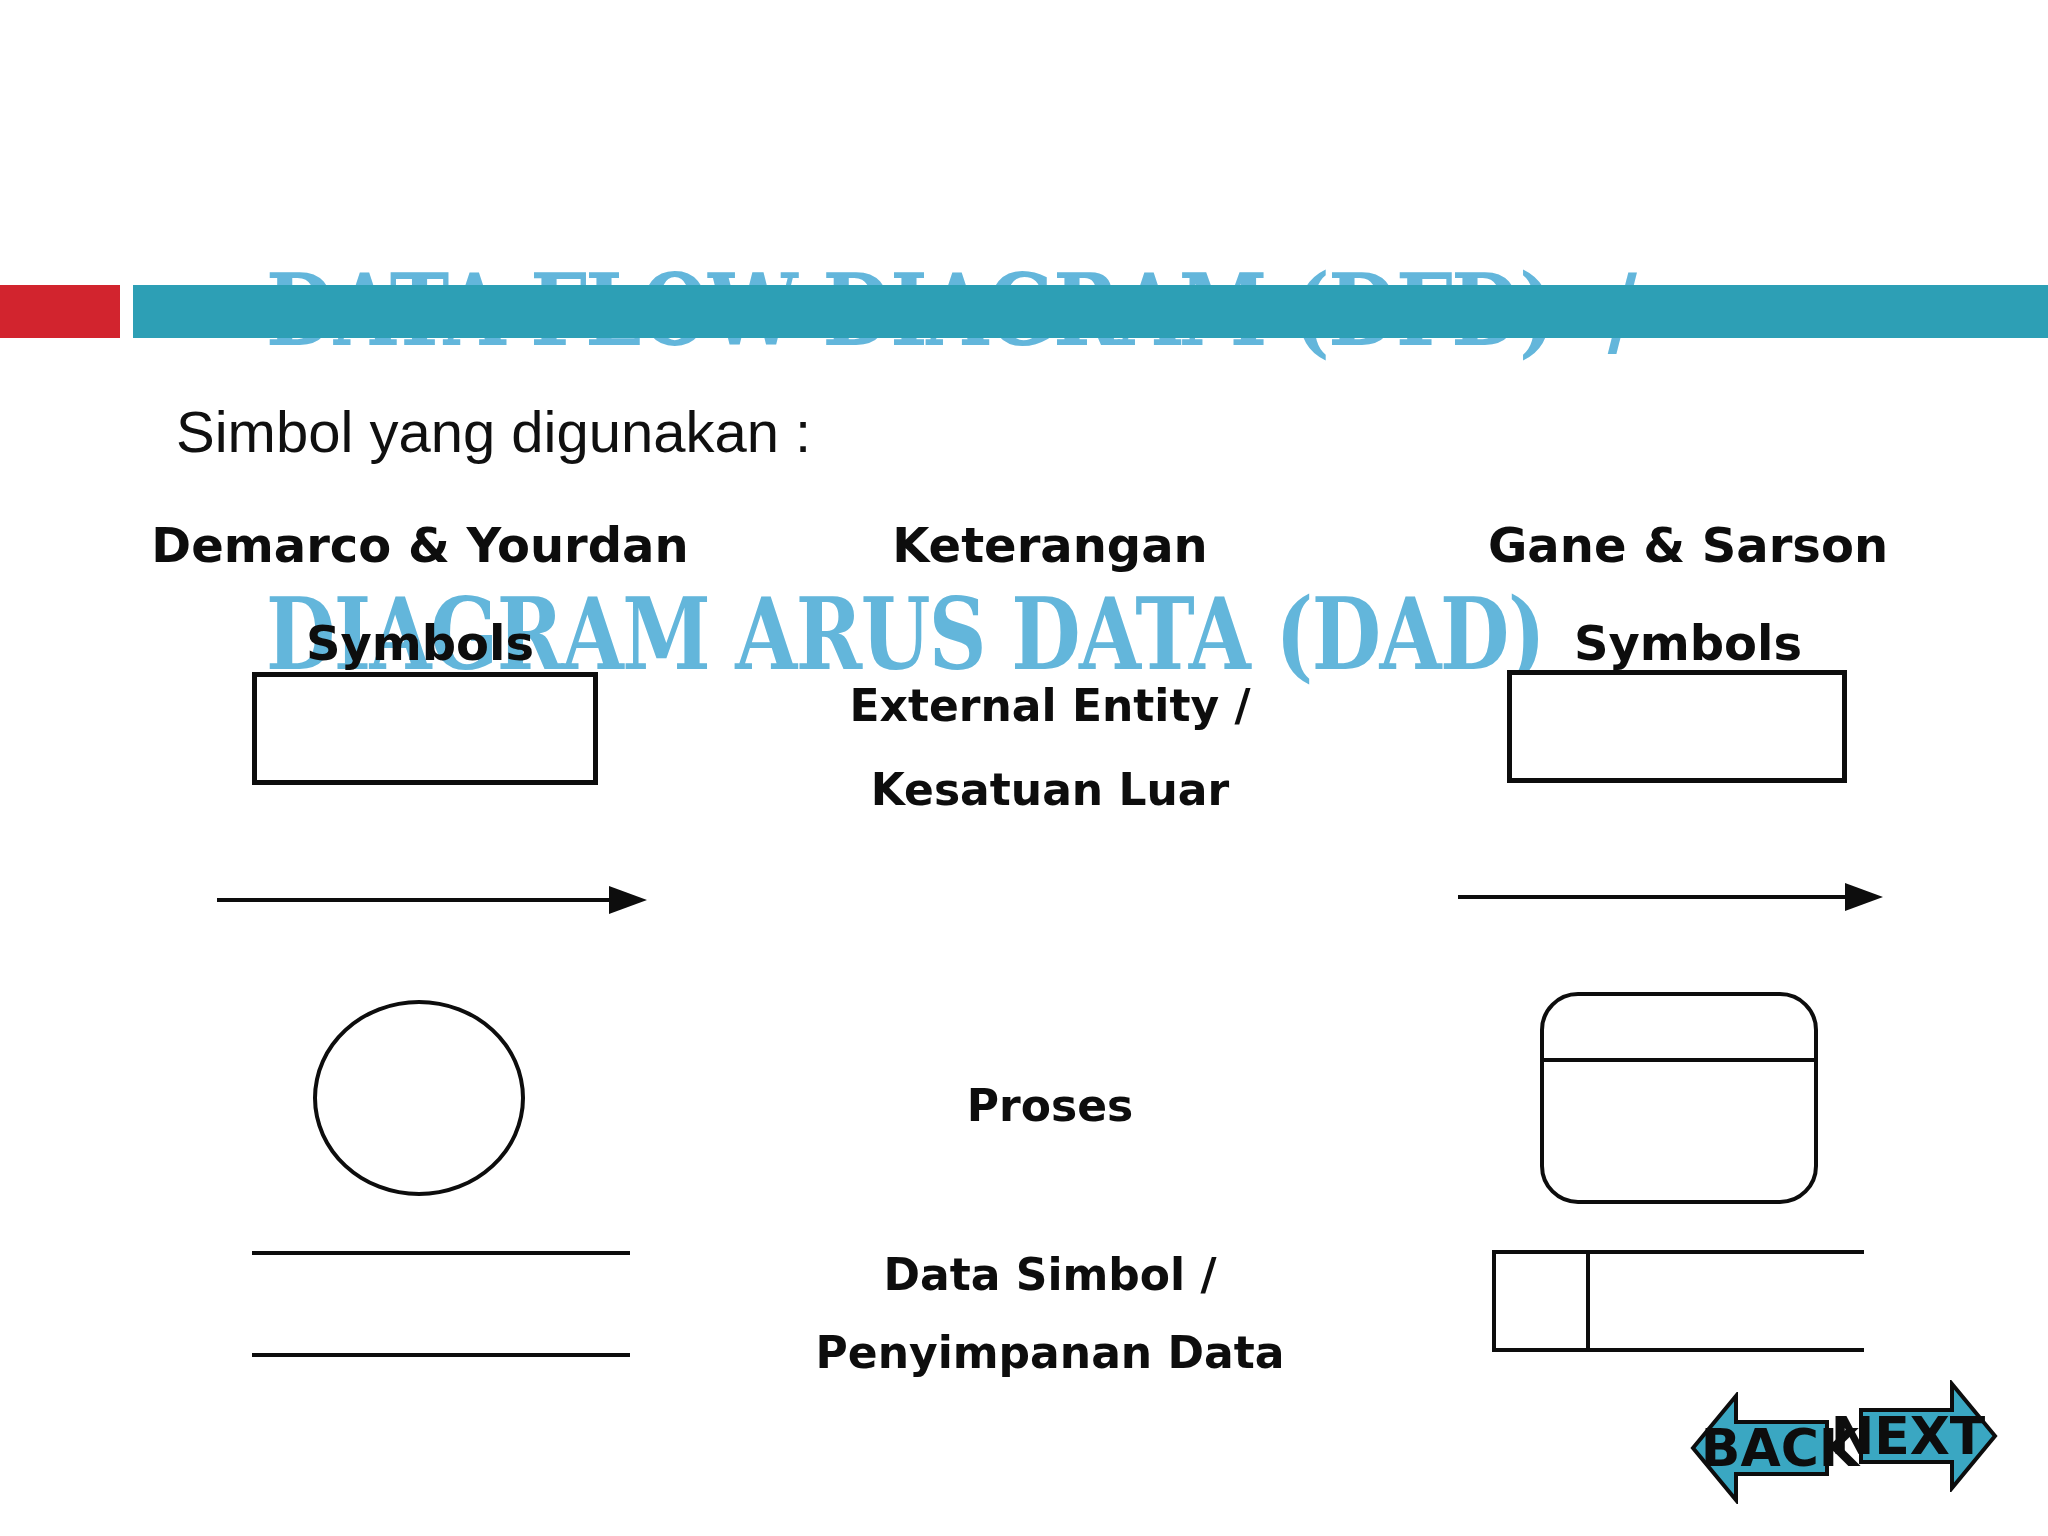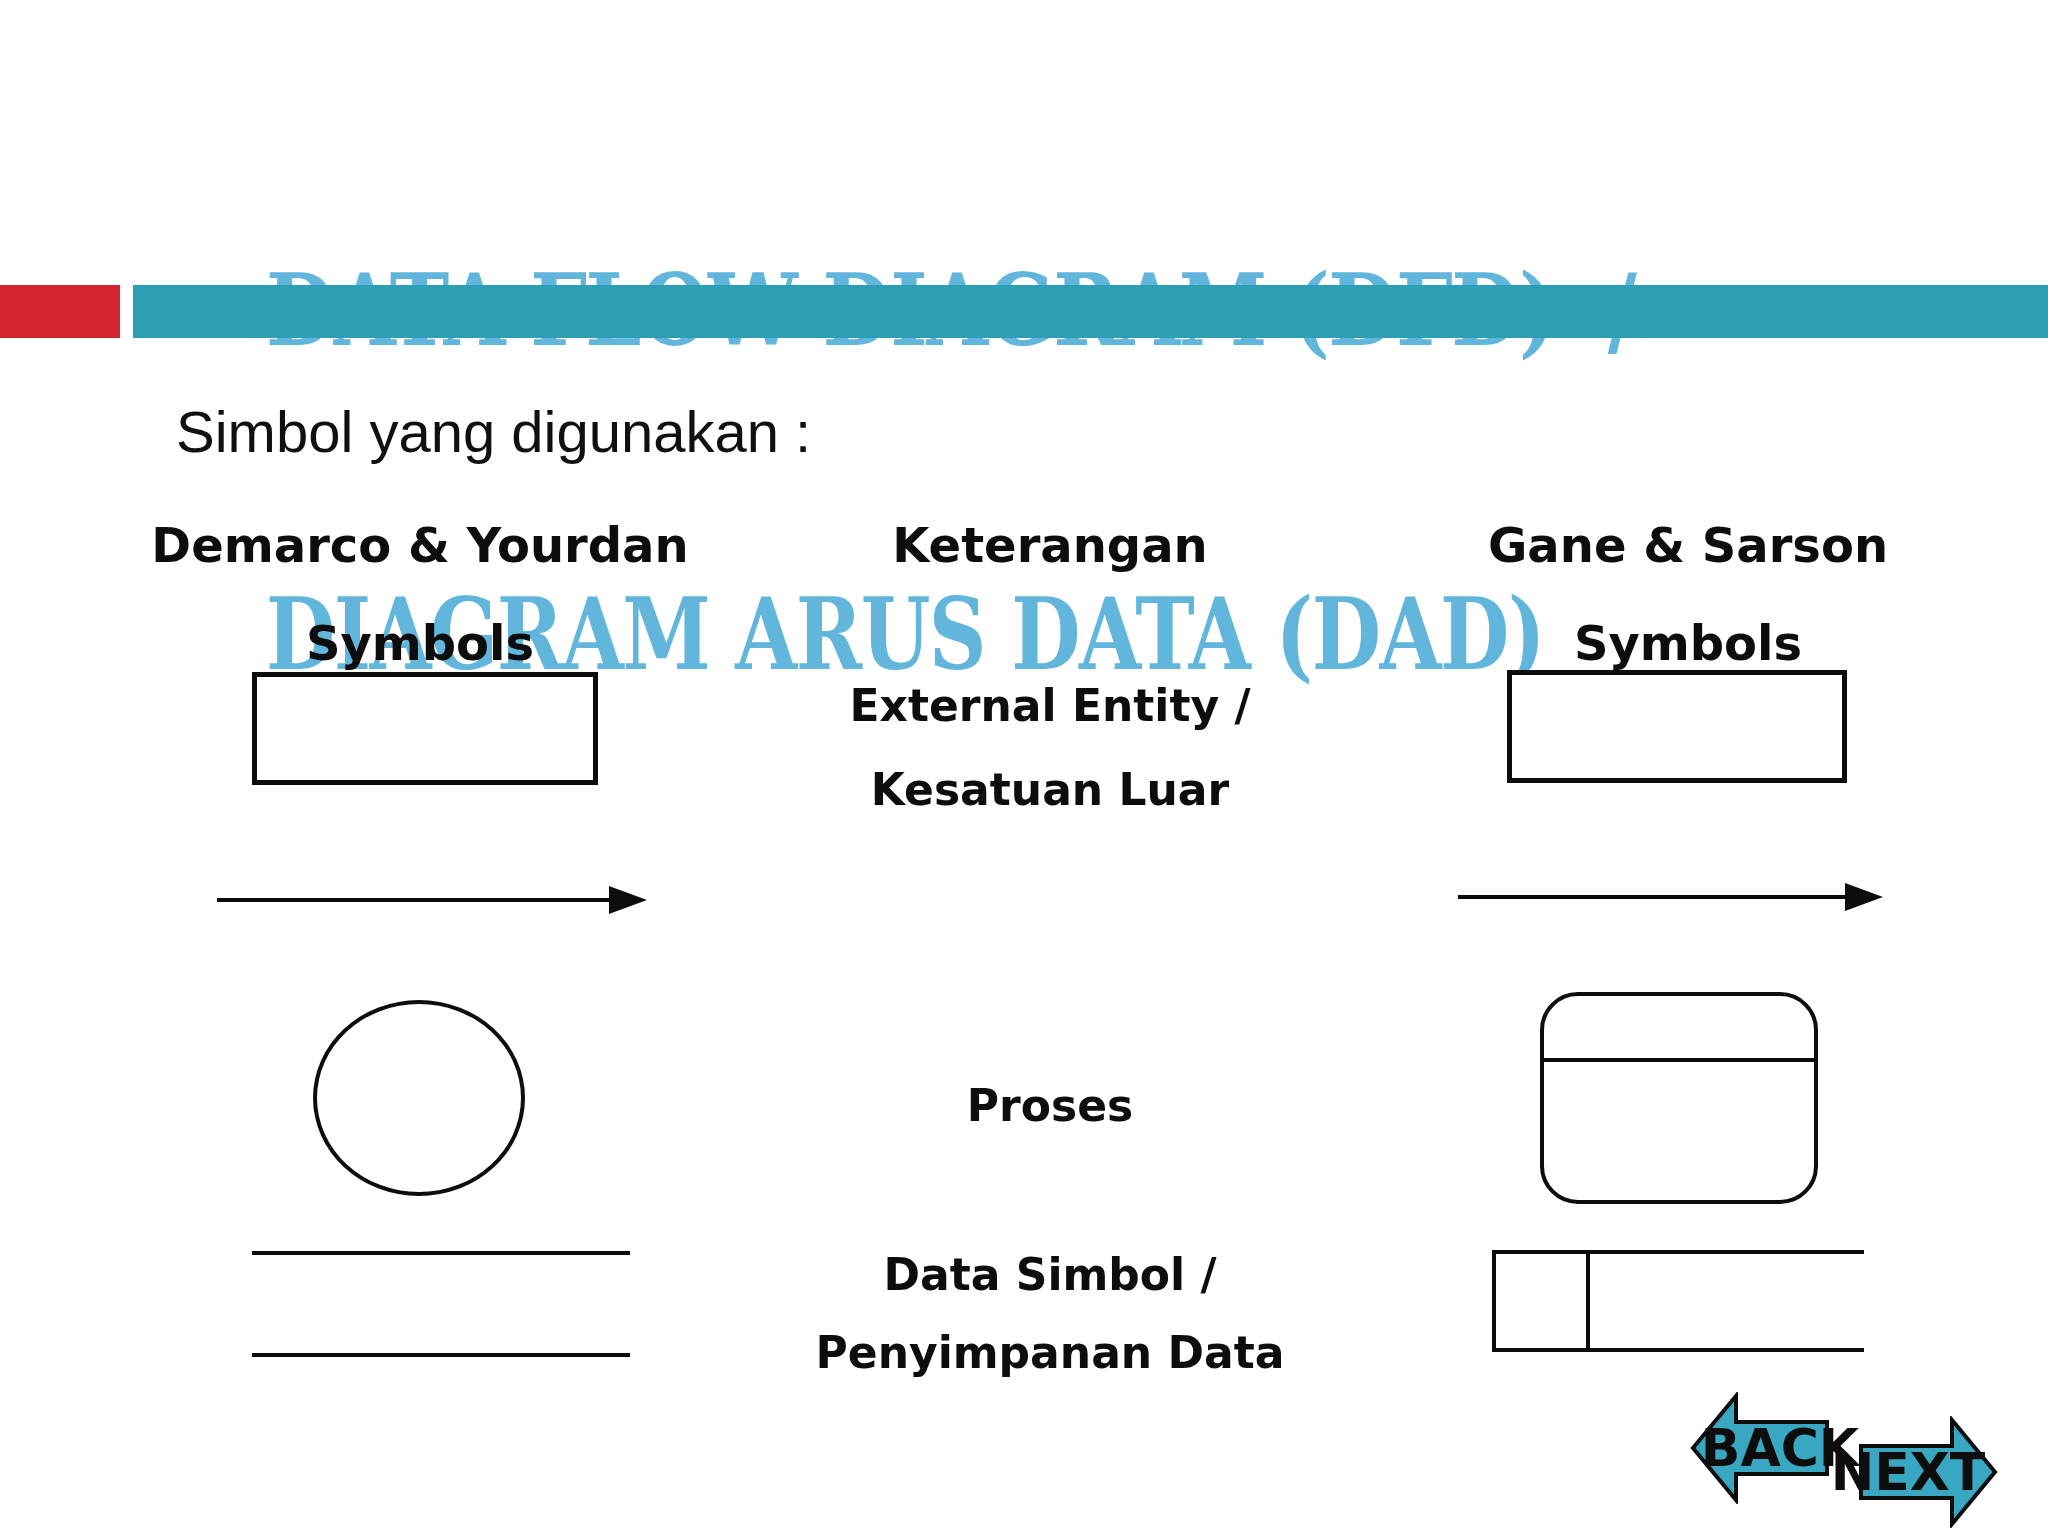--- a/index.html
+++ b/index.html
@@ -63,21 +63,21 @@
 
   .flow-arrow{position:absolute;}
 
   
   .nav-btn{position:absolute;width:140px;height:112px;cursor:pointer;}
   .nav-btn svg{position:absolute;inset:0;}
   .nav-btn .lbl{position:absolute;top:0;bottom:0;display:flex;align-items:center;
                 justify-content:center;font-weight:bold;font-size:52px;color:#0d0d0d;
                 letter-spacing:0px;}
   .nav-back{left:1690px;top:1392px;}
-  .nav-next{left:1858px;top:1416px;}
+  .nav-next{left:1858px;top:1380px;}
   .nav-back .lbl{left:44px;right:4px;}
   .nav-next .lbl{left:4px;right:44px;}
 </style>
 </head>
 <body>
 
 <div class="slide">
 
   <div class="title">
     <div>DATA FLOW DIAGRAM (DFD)  /</div>

